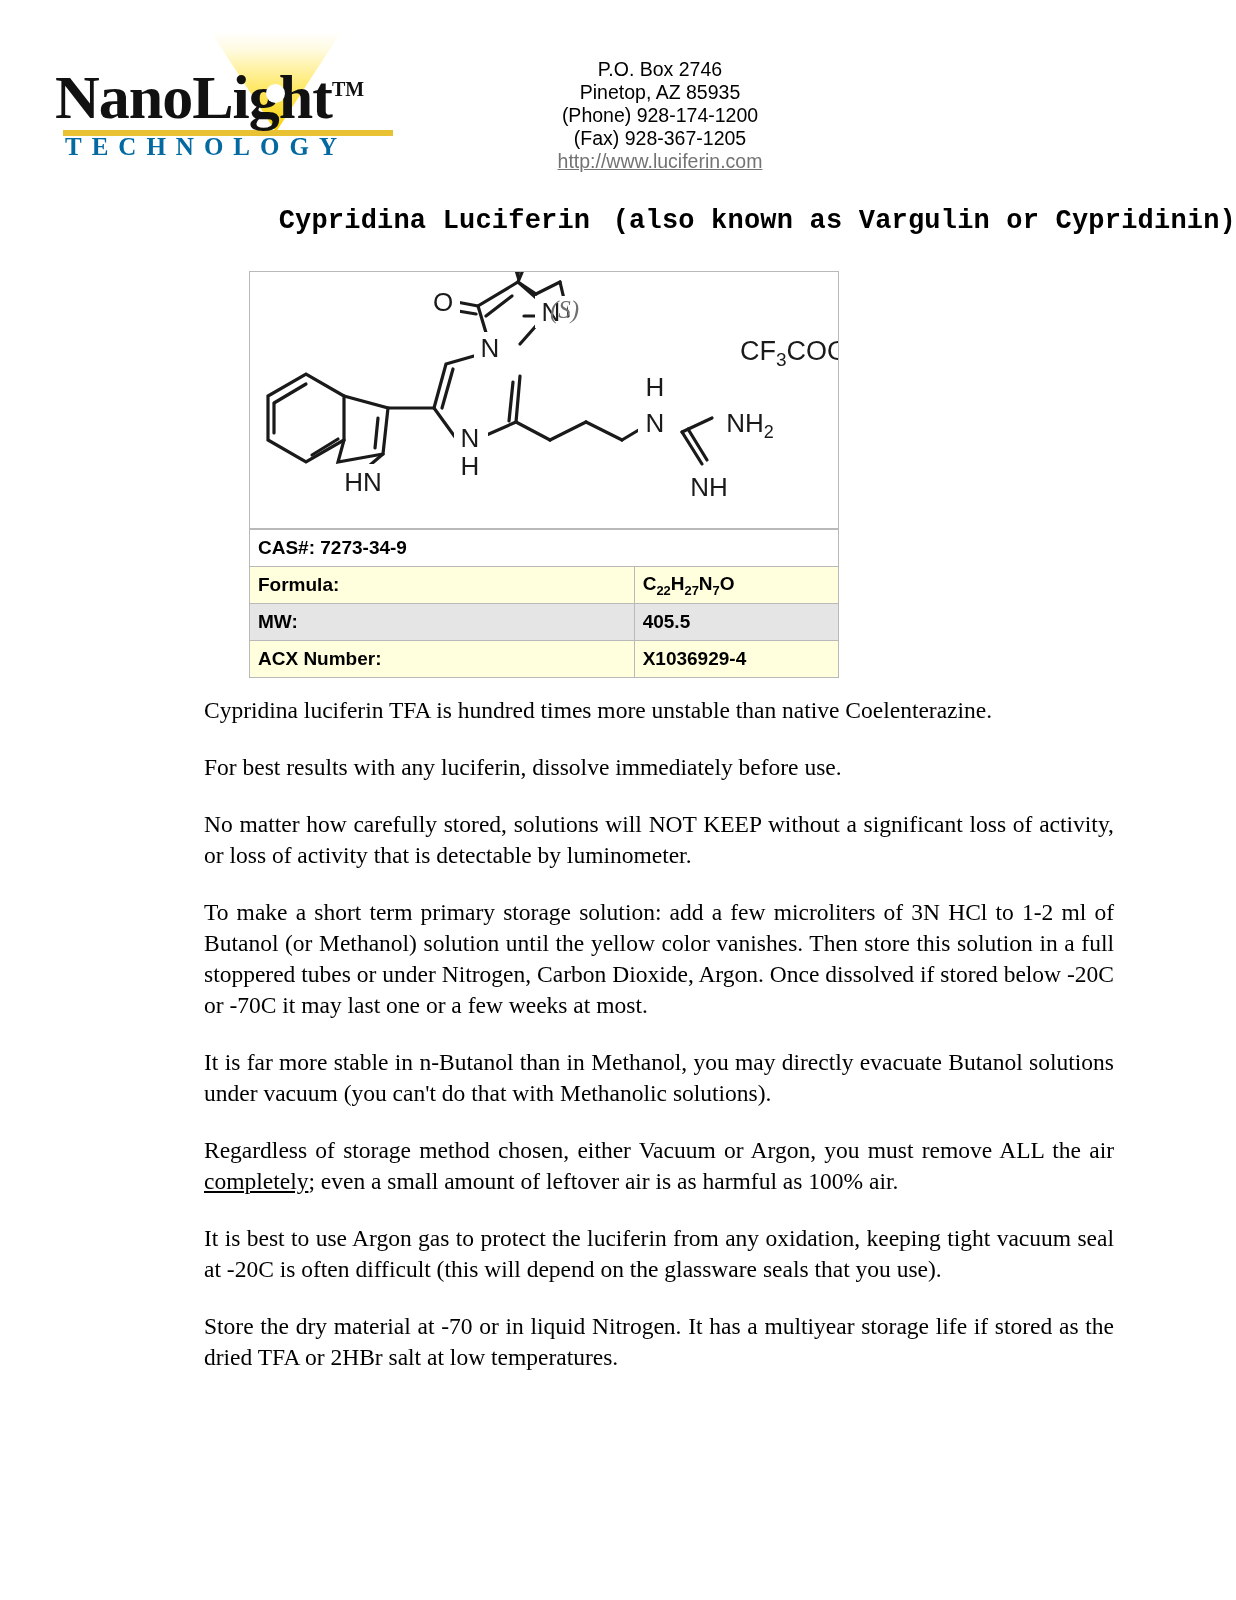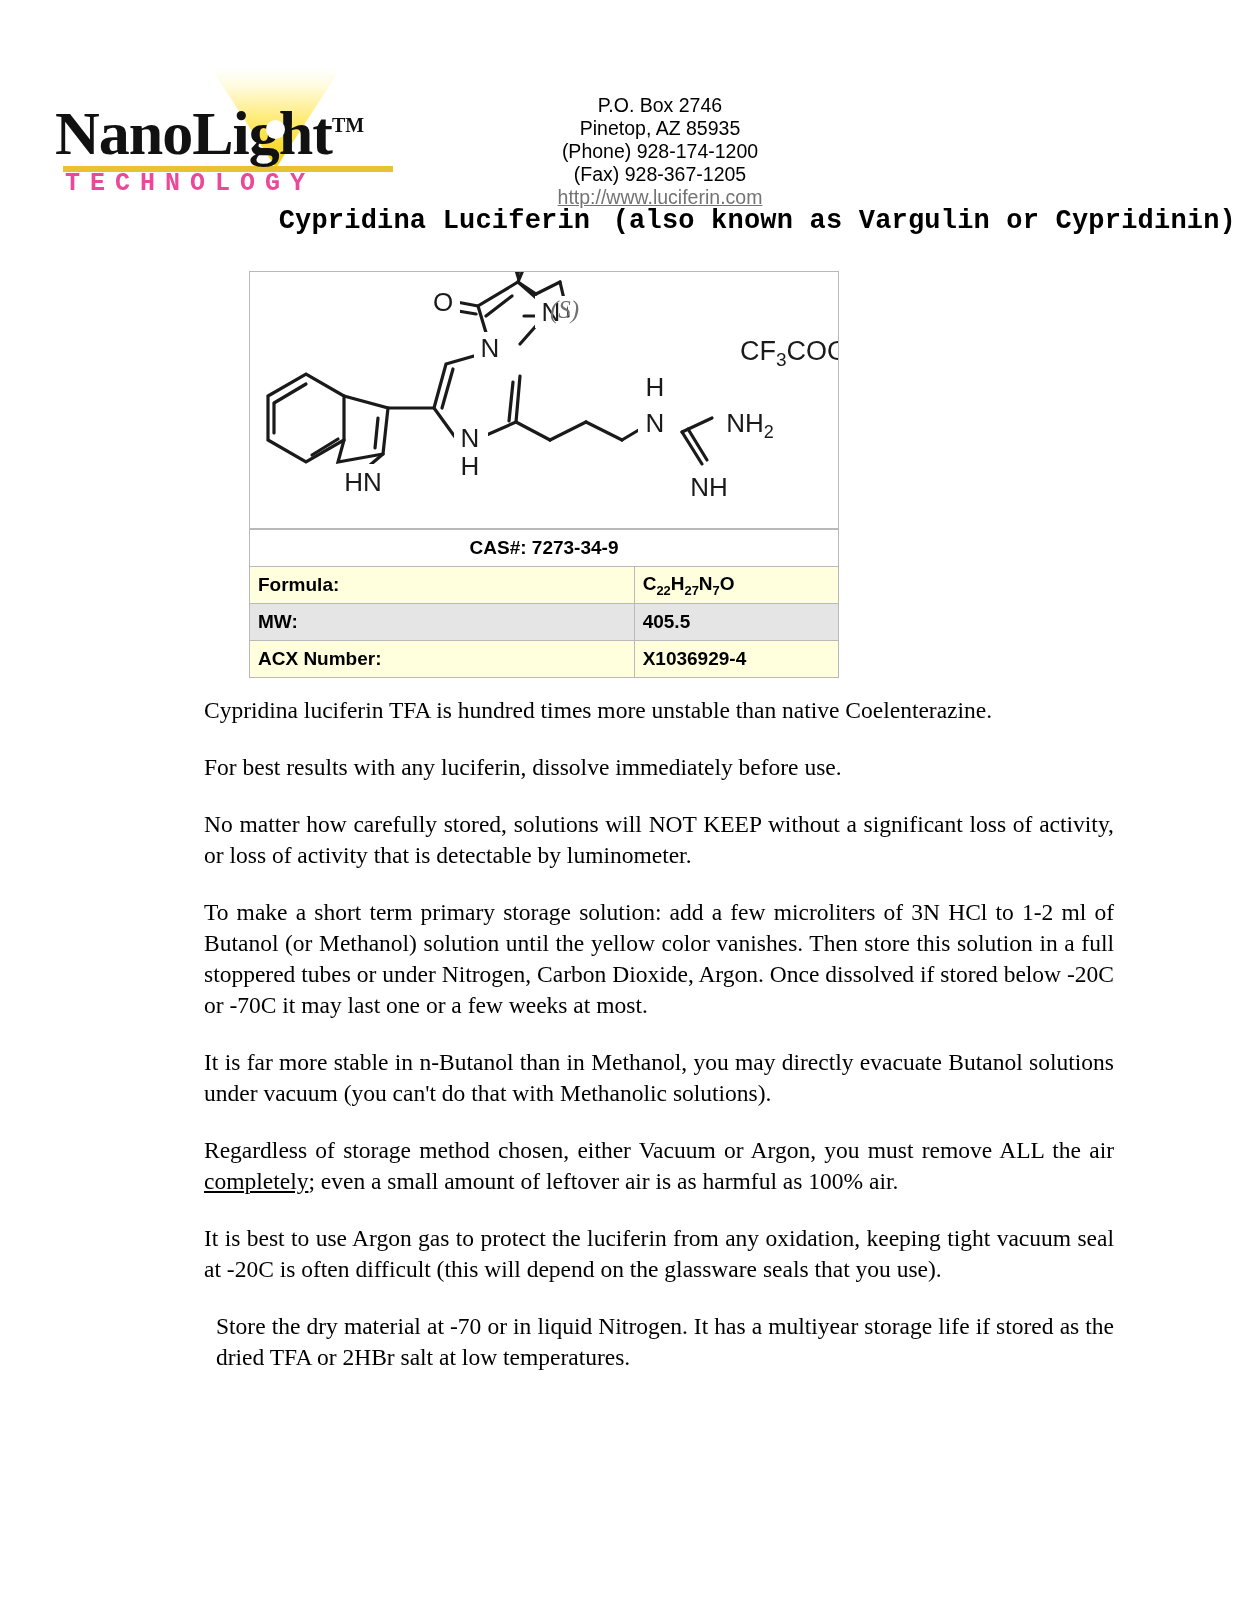--- a/index.html
+++ b/index.html
@@ -15,21 +15,20 @@
     font-family: "Liberation Serif", serif;
     color: #000000;
     overflow: hidden;
   }
 
   
   .header {
     position: relative;
     height: 178px;
     width: 100%;
-    margin-top: 36px;
   }
 
   
   .logo-block {
     position: absolute;
     left: 55px;
     top: 30px;
     width: 400px;
     height: 125px;
   }
@@ -77,25 +76,25 @@
     top: 100px;
     width: 330px;
     height: 6px;
     background: #e8c233;
     z-index: 1;
   }
   .logo-sub {
     position: absolute;
     left: 10px;
     top: 103px;
-    font-family: Liberation Mono, monospace;
+    font-family: Liberation Serif, serif;
     font-weight: bold;
     font-size: 25px;
     letter-spacing: 10px;
-    color: #ec4899;
+    color: #0369a1;
     z-index: 2;
     white-space: nowrap;
   }
 
   
   .address {
     position: absolute;
     left: 480px;
     top: 58px;
     width: 360px;
@@ -146,21 +145,20 @@
     font-family: "Liberation Sans", sans-serif;
     font-weight: bold;
     font-size: 19px;
   }
   table.props td {
     border: 1px solid #b9b9b9;
     padding: 4px 8px;
     height: 28px;
   }
   td.cas {
-    text-align: center;
     background: #ffffff;
   }
   td.k { width: 394px; }
   td.v { width: 196px; }
   .row-y td { background: #ffffdd; }
   .row-w td { background: #e5e5e5; }
   sub { font-size: 0.68em; }
 
   
   .body-text {
@@ -169,21 +167,21 @@
     top: 695px;
     width: 910px;
     font-family: Liberation Serif, serif;
     font-size: 23.5px;
     line-height: 31px;
     text-align: justify;
   }
   .body-text p {
     margin: 0 0 26px 0;
   }
-  .body-text p:last-child { margin-bottom: 0; margin-left: 12px; }
+  .body-text p:last-child { margin-bottom: 0; }
   .u { text-decoration: underline; }
 </style>
 </head>
 <body>
 
 <div class="header">
 
   <div class="logo-block">
     <div class="logo-cone-grad"></div>
     <div class="logo-dot"></div>

